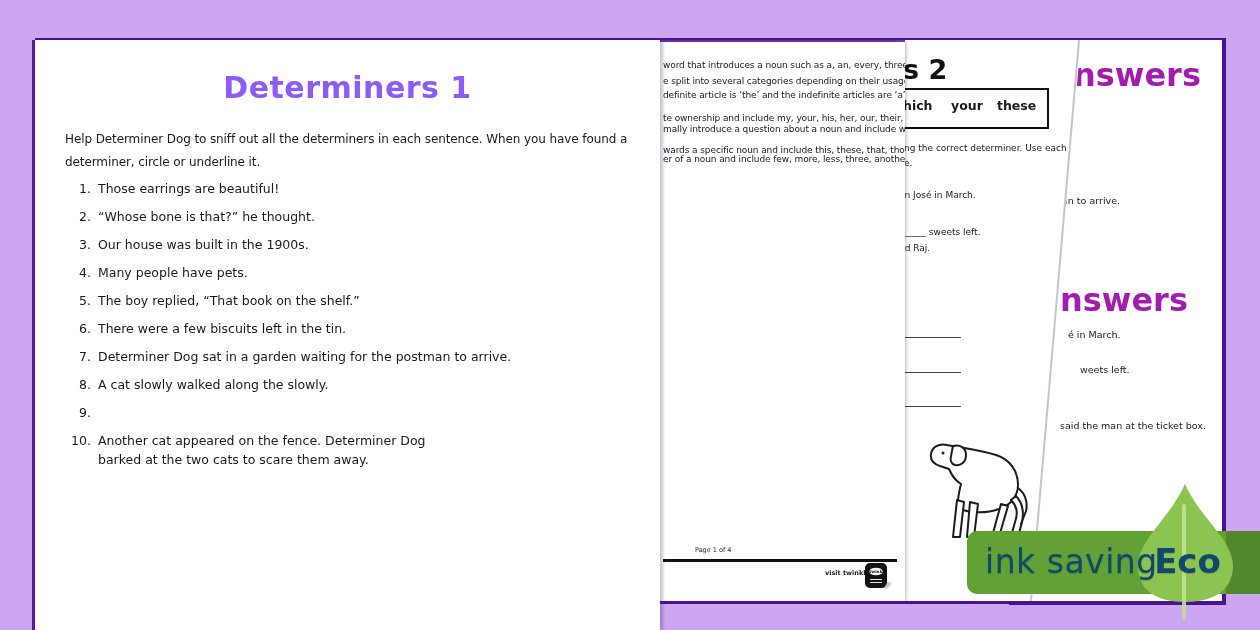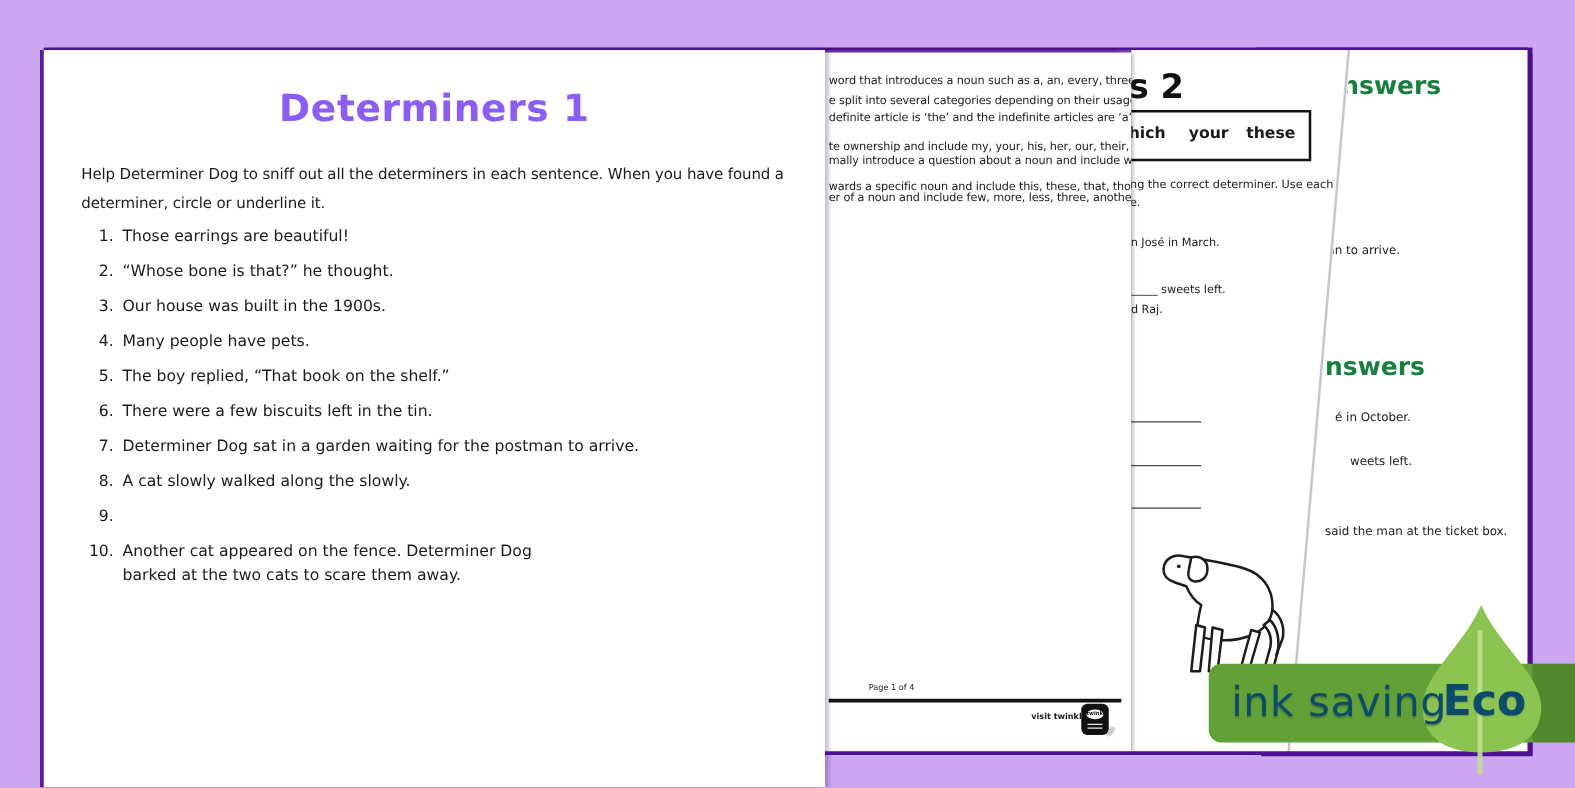--- a/index.html
+++ b/index.html
@@ -44,21 +44,21 @@
   .wb-word{position:absolute;top:58px;font-size:12.5px;font-weight:bold;}
   .p3-frag{position:absolute;left:4px;font-size:9px;white-space:nowrap;}
   .rule-line{position:absolute;left:8px;width:58px;height:0;border-top:1.5px solid #444;}
   .dog-wrap{position:absolute;left:28px;top:398px;width:112px;height:110px;}
   .edge-slant{position:absolute;left:1078px;top:40px;width:2px;height:564px;
               background:rgba(90,90,120,.35);transform-origin:top left;
               transform:rotate(4.9deg);z-index:21;}
   
   #page4{left:1005px;top:40px;width:217px;height:562px;z-index:10;
          box-shadow:4px 0 0 #4c1191, 0 -2px 0 #4c1191, 4px 3px 0 #4c1191;}
-  .ans-h{position:absolute;font-size:20px;font-weight:bold;color:#15803d;white-space:nowrap;}
+  .ans-h{position:absolute;font-size:32px;font-weight:bold;color:#a21caf;white-space:nowrap;}
   .ans-frag{position:absolute;font-size:9.5px;white-space:nowrap;}
   
   .top-edge{position:absolute;left:35px;top:38px;width:1191px;height:2px;
             background:#4c1191;z-index:5;}
   .bottom-edge{position:absolute;left:660px;top:601px;width:566px;height:3px;
                background:#4c1191;z-index:45;}
   
   .eco-band{position:absolute;left:967px;top:531px;width:293px;height:63px;
             background:#61a136;border-radius:10px 0 0 10px;z-index:50;}
   .eco-band-dark{position:absolute;left:1226px;top:531px;width:34px;height:63px;
@@ -75,21 +75,21 @@
 <body>
 
 <div class="top-edge"></div>
 
 <div class="page" id="page4">
   <div class="ans-h" style="left:68px;top:16px;">nswers</div>
   <div class="ans-frag" style="left:57px;top:155px;">an to arrive.</div>
   <div class="ans-h" style="left:55px;top:241px;">nswers</div>
   <div>
 
-  <div class="ans-frag" style="top: 289px; left: 63px;">é in October.</div>
+  <div class="ans-frag" style="top: 289px; left: 63px;">é in March.</div>
       <div class="ans-frag" style="top: 324px; left: 60px; margin-left: 15px;">weets left.</div>
       <div class="ans-frag" style="top: 380px; left: 55px;">said the man at the ticket box.</div>
     </div>
 </div>
 
 <div class="page" id="page3">
   <div class="p3-title">s 2</div>
   <div class="word-box"></div>
   <div>
 

